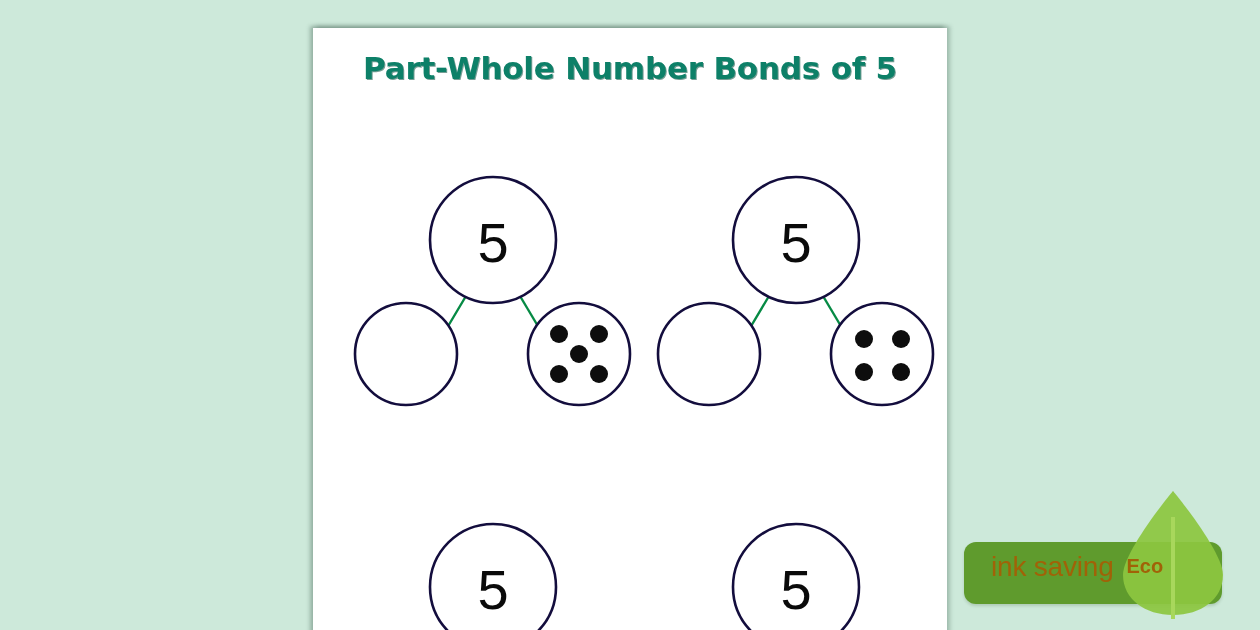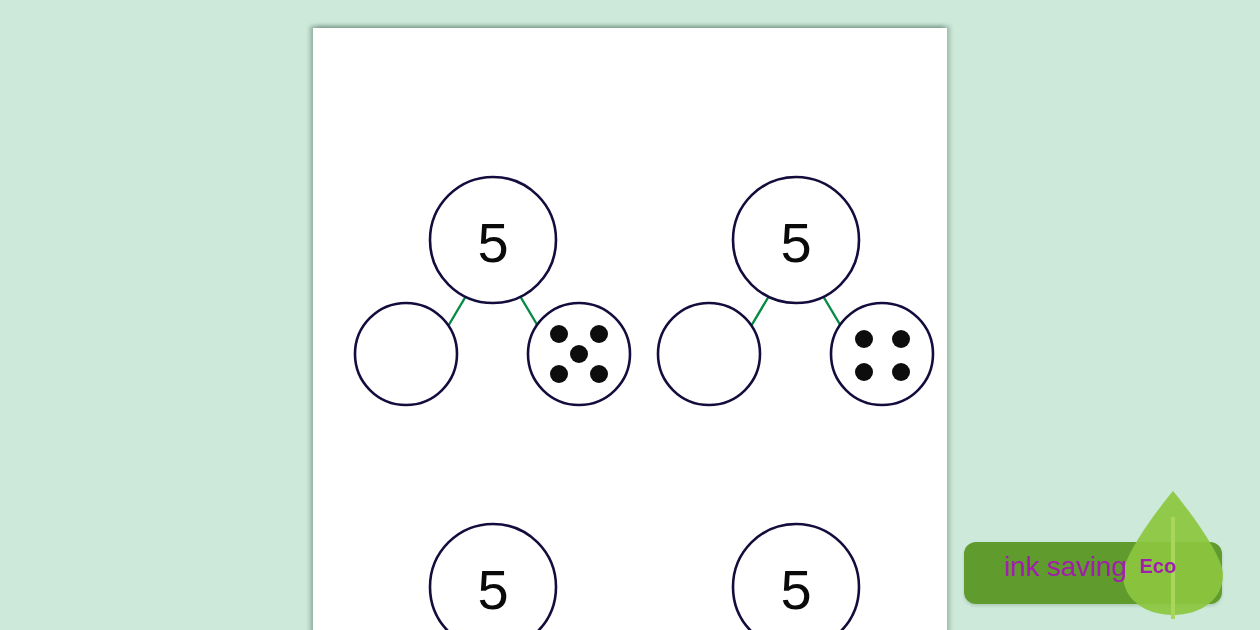--- a/index.html
+++ b/index.html
@@ -113,42 +113,43 @@
   }
   #eco-badge-text {
     position: absolute;
     left: 0;
     top: 60px;
     width: 258px;
     height: 49px;
     display: flex;
     align-items: center;
     justify-content: flex-start;
-    padding-left: 40px;
+    padding-left: 27px;
     box-sizing: border-box;
     gap: 13px;
-    color: #a21caf;
+    color: #a16207;
   }
   #eco-ink-saving-label {
     font-size: 28px;
     font-weight: normal;
     letter-spacing: -0.2px;
     white-space: nowrap;
   }
   #eco-eco-label {
     font-size: 20px;
     font-weight: bold;
     white-space: nowrap;
   }
 </style>
 </head>
 <body>
 
 <div id="worksheet-page">
 
+  <div id="page-title">Part-Whole Number Bonds of 5</div>
 
   <div class="number-bond bond-col-left bond-row-top">
     <svg class="bond-svg" viewBox="0 0 290 290">
       <line class="bond-link" x1="118" y1="176" x2="93" y2="218"></line>
       <line class="bond-link" x1="172" y1="176" x2="197" y2="218"></line>
       <circle class="circle-outline" cx="145" cy="120" r="63"></circle>
       <text class="whole-value" x="145" y="122">5</text>
       <circle class="circle-outline" cx="58" cy="234" r="51"></circle>
       <circle class="circle-outline" cx="231" cy="234" r="51"></circle>
       <g>

